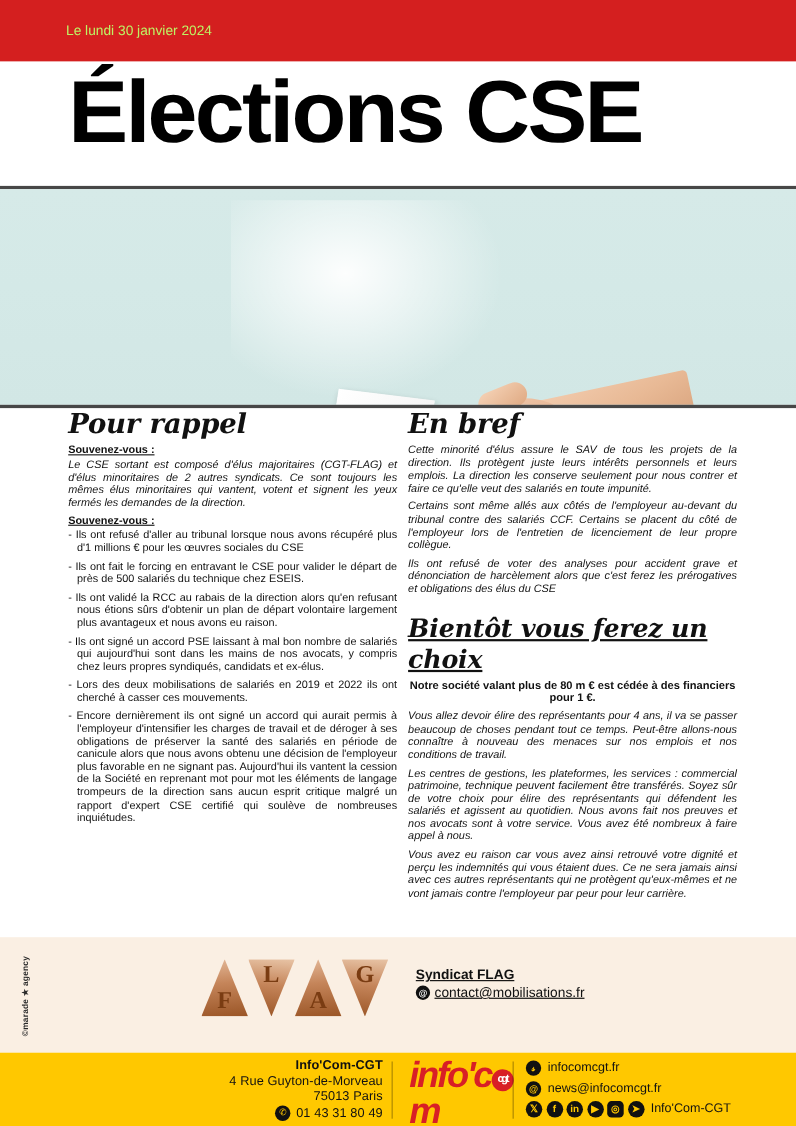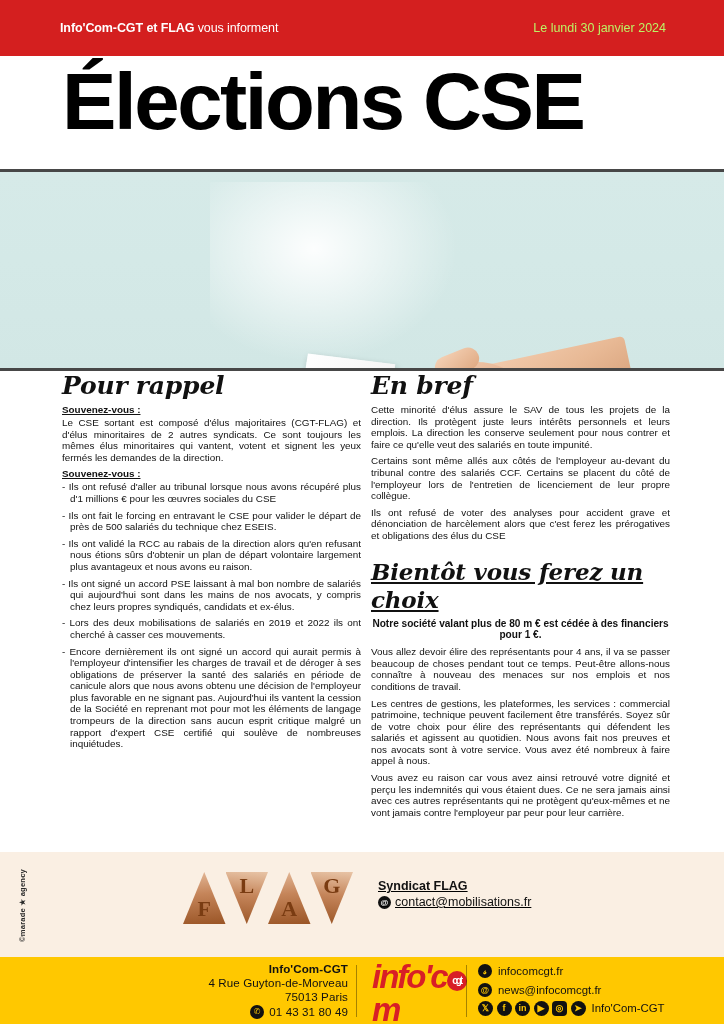--- a/index.html
+++ b/index.html
@@ -99,21 +99,21 @@
   .script-h{
     font-family:"DejaVu Serif", serif;
     font-weight:bold;font-style:italic;
     font-size:25px;line-height:28px;color:#111;
     margin:0 0 4px 0;letter-spacing:-0.2px;
   }
   .script-h.h2{font-size:23px;margin-top:16px;text-decoration:underline;}
 
   .lead{
     font-size:9.9px;line-height:11.6px;color:#111;
-    text-align:justify;margin:0 0 5px 0;
+    text-align:justify;margin:0 0 5px 0;font-style:italic;
   }
   .bold-u{
     font-size:9.9px;line-height:12px;font-weight:bold;
     text-decoration:underline;color:#111;margin:0 0 1px 0;
   }
   .bold-lead{
     font-size:10.1px;line-height:11.8px;font-weight:bold;color:#111;
     margin:0 0 5px 0;text-align:center;
   }
   ul.dash{margin:0;padding:0;list-style:none;}
@@ -212,23 +212,20 @@
   .soc{display:flex;align-items:center;gap:3.5px;}
   .soc .sq{width:15px;height:15px;font-size:9px;}
 </style>
 </head>
 <body>
 
 <div class="page">
 
   <div class="topbar">
     <div class="topbar-inner">
-      <div class="topbar-left">
-        <b>Info'Com-CGT et FLAG</b><span class="light"> vous informent</span>
-      </div>
       <div class="topbar-right">Le lundi 30 janvier 2024</div>
     </div>
   </div>
 
   <div class="titleband"></div>
   <div class="bigtitle">Élections CSE</div>
   <div class="rule-dark rule-top"></div>
 
   <div class="photo">
     <div class="glow"></div>

